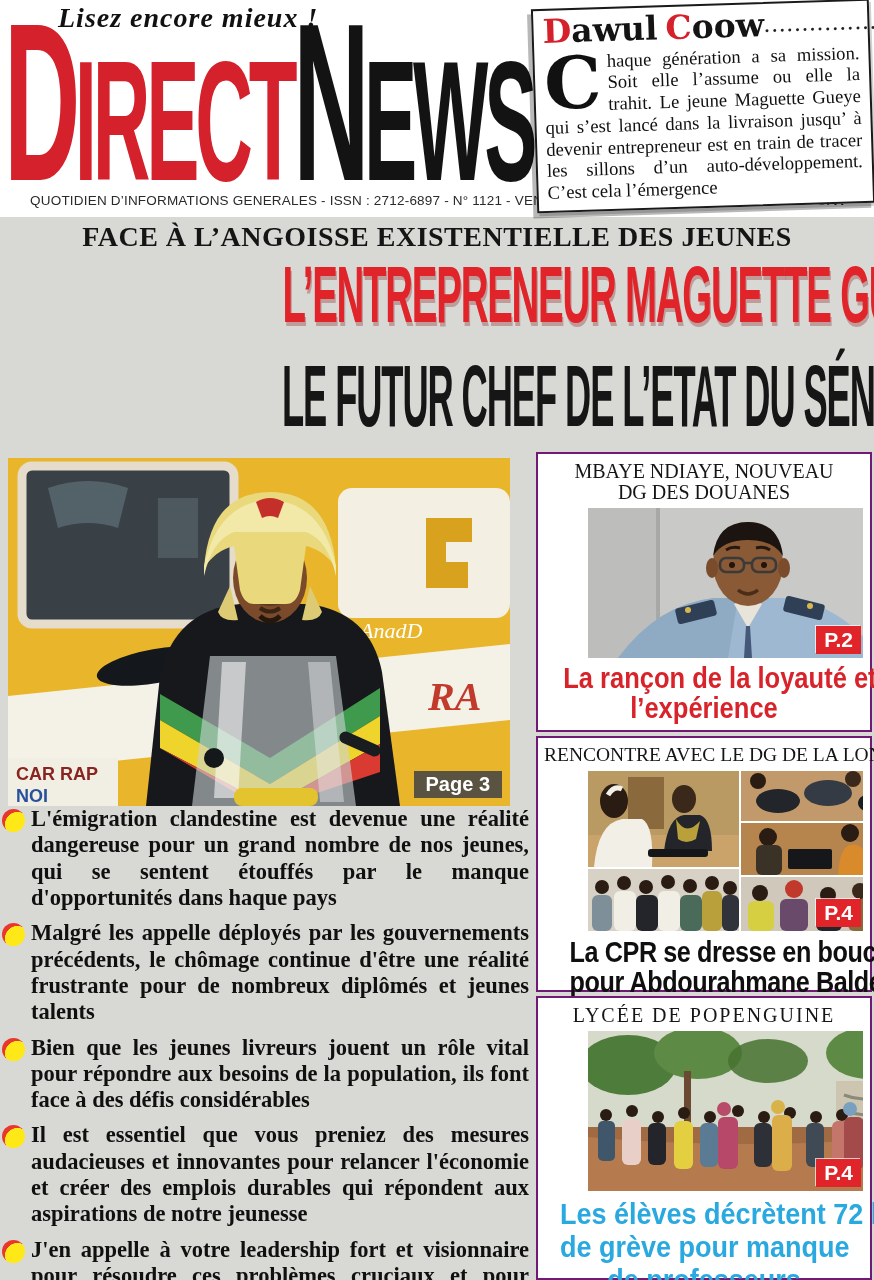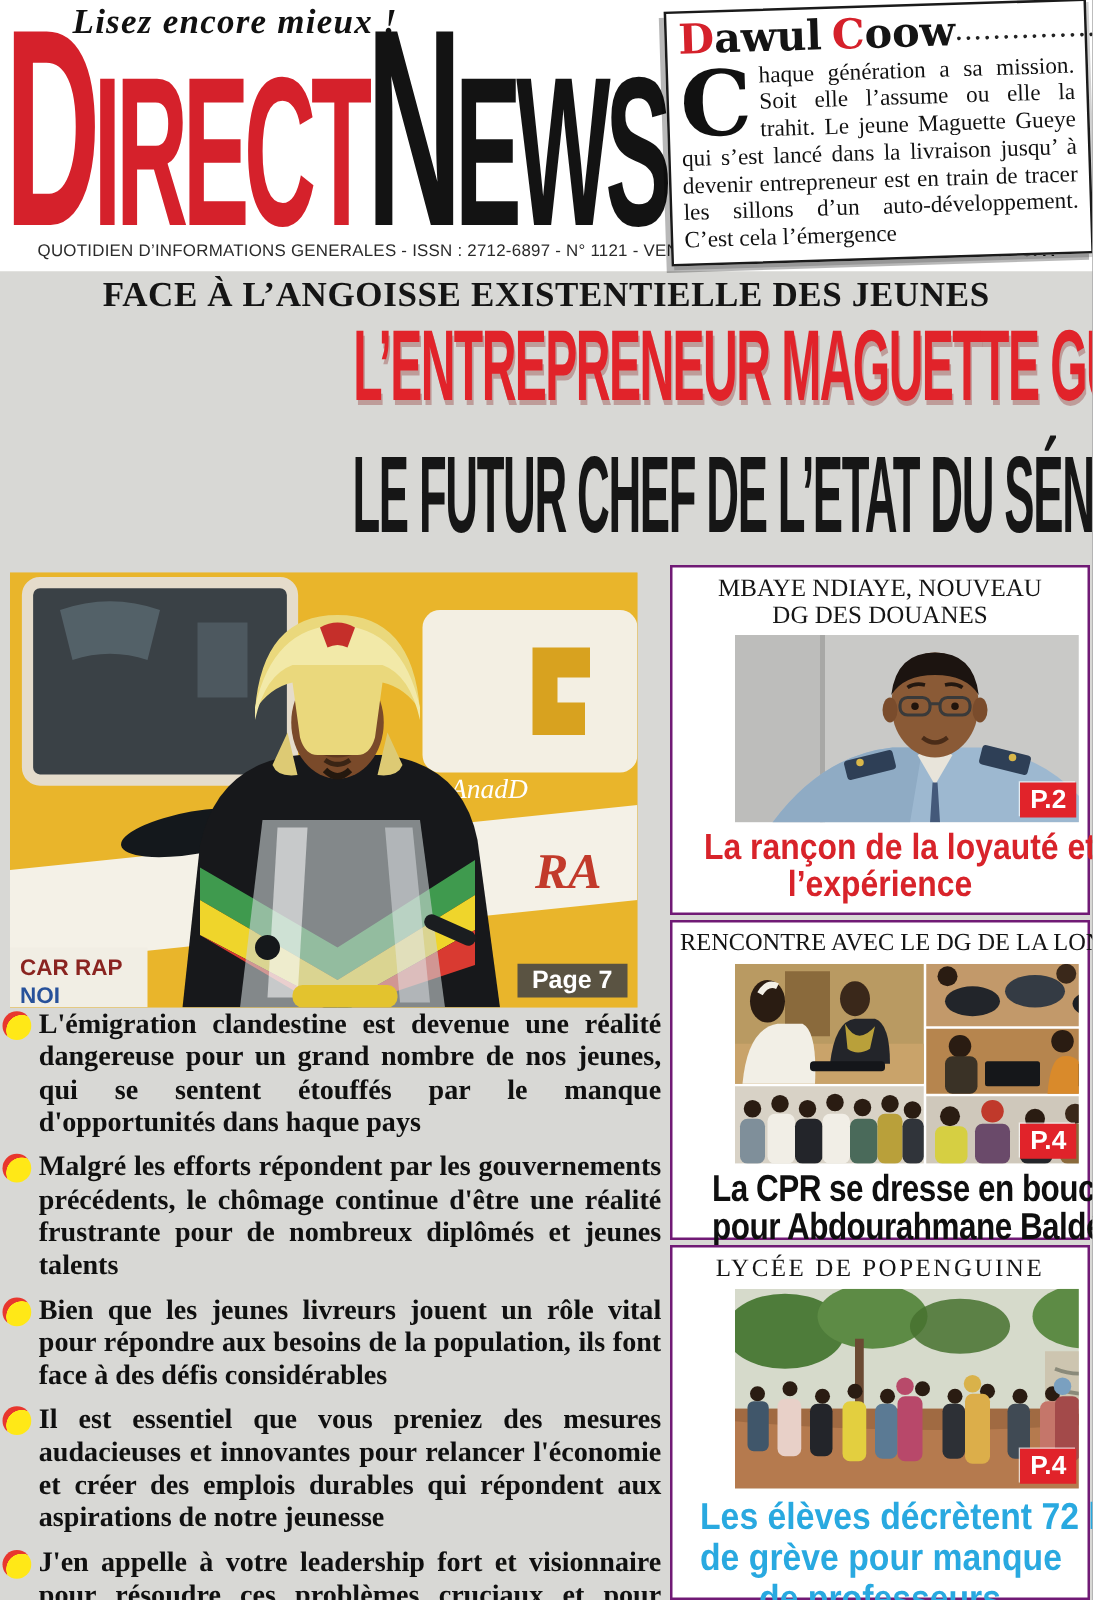--- a/index.html
+++ b/index.html
@@ -186,26 +186,26 @@
       <path d="M222 128 l8 34 q-16 2 -20 -8 Z M302 128 l-8 34 q16 2 20 -8 Z" fill="#ddca74"></path>
       <path d="M252 158 q10 10 20 0" stroke="#24180e" stroke-width="5" fill="none"></path>
 
       <path d="M202 198 L328 198 L348 348 L184 348 Z" fill="#ccd4d6" opacity="0.6"></path>
       <path d="M214 204 L238 204 L230 340 L206 340 Z" fill="#ffffff" opacity="0.55"></path>
       <path d="M300 204 L322 204 L336 344 L312 344 Z" fill="#e8eef0" opacity="0.45"></path>
       <rect x="226" y="330" width="84" height="18" rx="8" fill="#e3c32e"></rect>
       <circle cx="206" cy="300" r="10" fill="#15181b"></circle>
       <rect x="330" y="280" width="44" height="12" rx="6" fill="#1a1d20" transform="rotate(24 352 286)"></rect>
     </svg>
-    <div class="page-tag">Page 7</div>
+    <div class="page-tag">Page 3</div>
   </div>
 
   <div class="bullets">
     <div class="bullet"><span class="bullet-dot"></span><span>L'émigration clandestine est devenue une réalité dangereuse pour un grand nombre de nos jeunes, qui se sentent étouffés par le manque d'opportunités dans haque pays</span></div>
-    <div class="bullet"><span class="bullet-dot"></span><span>Malgré les efforts répondent par les gouvernements précédents, le chômage continue d'être une réalité frustrante pour de nombreux diplômés et jeunes talents</span></div>
+    <div class="bullet"><span class="bullet-dot"></span><span>Malgré les appelle déployés par les gouvernements précédents, le chômage continue d'être une réalité frustrante pour de nombreux diplômés et jeunes talents</span></div>
     <div class="bullet"><span class="bullet-dot"></span><span>Bien que les jeunes livreurs  jouent un rôle vital pour répondre aux besoins de la population, ils font face à des défis considérables</span></div>
     <div class="bullet"><span class="bullet-dot"></span><span>Il est essentiel que vous preniez des mesures audacieuses et innovantes pour relancer l'économie et créer des emplois durables qui répondent aux aspirations de notre jeunesse</span></div>
     <div class="bullet"><span class="bullet-dot"></span><span>J'en appelle à votre leadership fort et visionnaire pour résoudre ces problèmes cruciaux et pour construire un avenir prometteur pour la jeunesse sénégalaise</span></div>
   </div>
 
   <div class="sbox sbox-douanes">
     <div class="sbox-kicker kicker-narrow">MBAYE NDIAYE, NOUVEAU DG DES DOUANES</div>
     <div class="sphoto">
       <svg width="318" height="150" viewBox="0 0 318 150">
         <rect width="318" height="150" fill="#c9c9c7"></rect>

